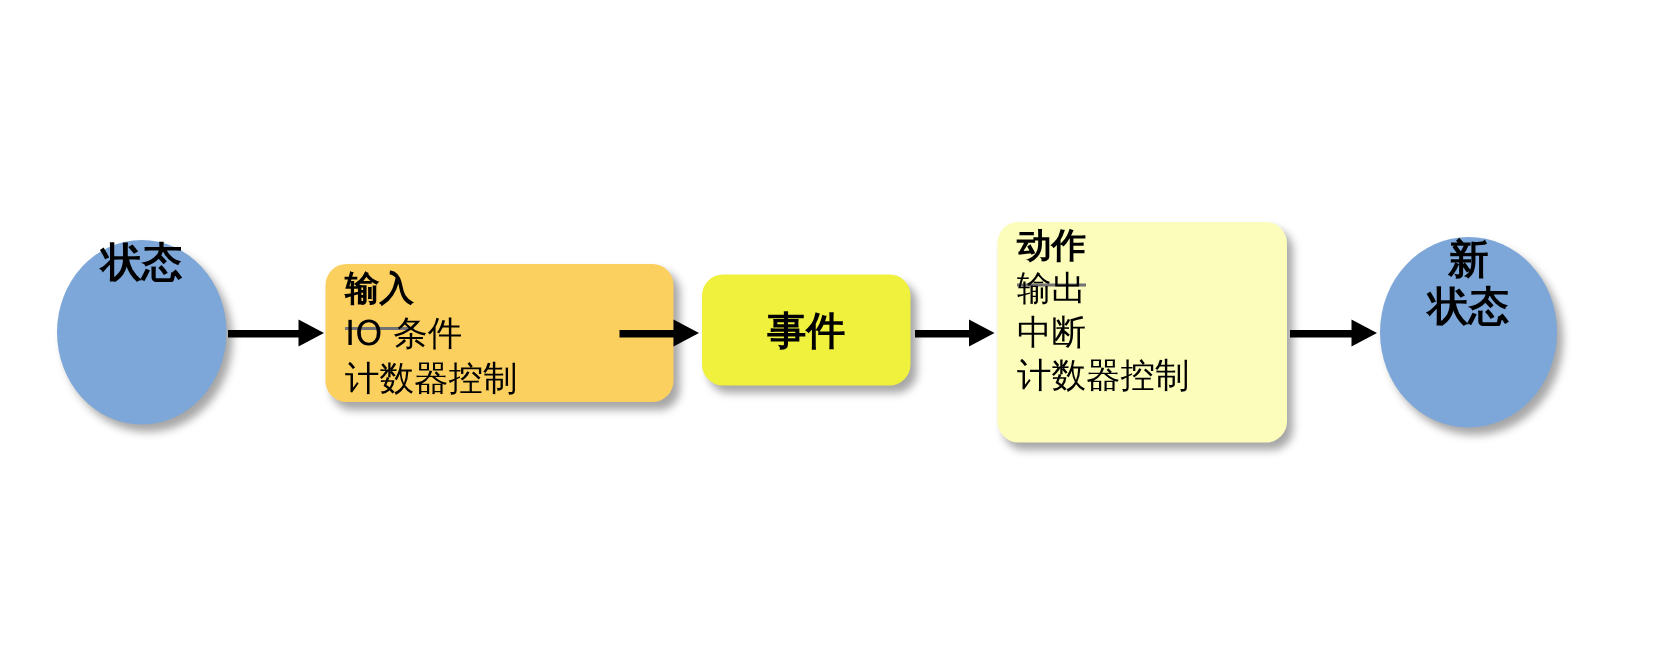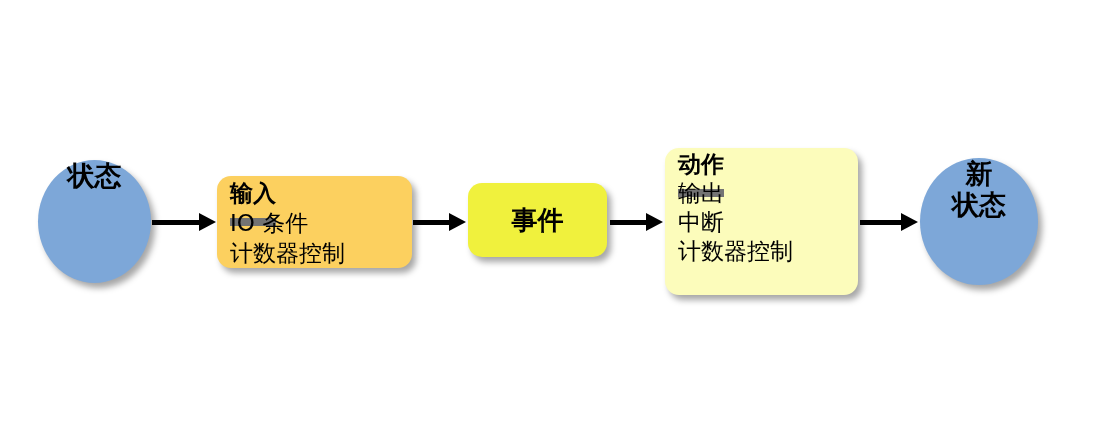--- a/index.html
+++ b/index.html
@@ -33,21 +33,21 @@
     text-align: center;
     font-weight: bold;
     font-size: 27px;
     line-height: 31px;
   }
   .box {
     border-radius: 14px;
   }
   .box-input {
     left: 217px; top: 176px;
-    width: 195px; height: 92px;
+    width: 232px; height: 92px;
     background: #FCD05F;
     padding: 2px 10px 0 13px;
     font-size: 23px;
     line-height: 30px;
   }
   .box-event {
     left: 468px; top: 183px;
     width: 139px; height: 74px;
     background: #F0F13D;
     display: flex;
@@ -69,21 +69,21 @@
     width: 113px; height: 123px;
   }
   .circle-new-state {
     left: 920px; top: 158px;
     width: 118px; height: 127px;
   }
   .heading {
     font-weight: bold;
   }
   .heading span {
-    border-bottom: 8px solid #737373;
+    border-bottom: 2px solid #737373;
     padding-bottom: 12px;
   }
   .line-item { white-space: nowrap; }
   .arrow {
     position: absolute;
     height: 18px;
     top: 213px;
   }
   .arrow .shaft {
     position: absolute;

